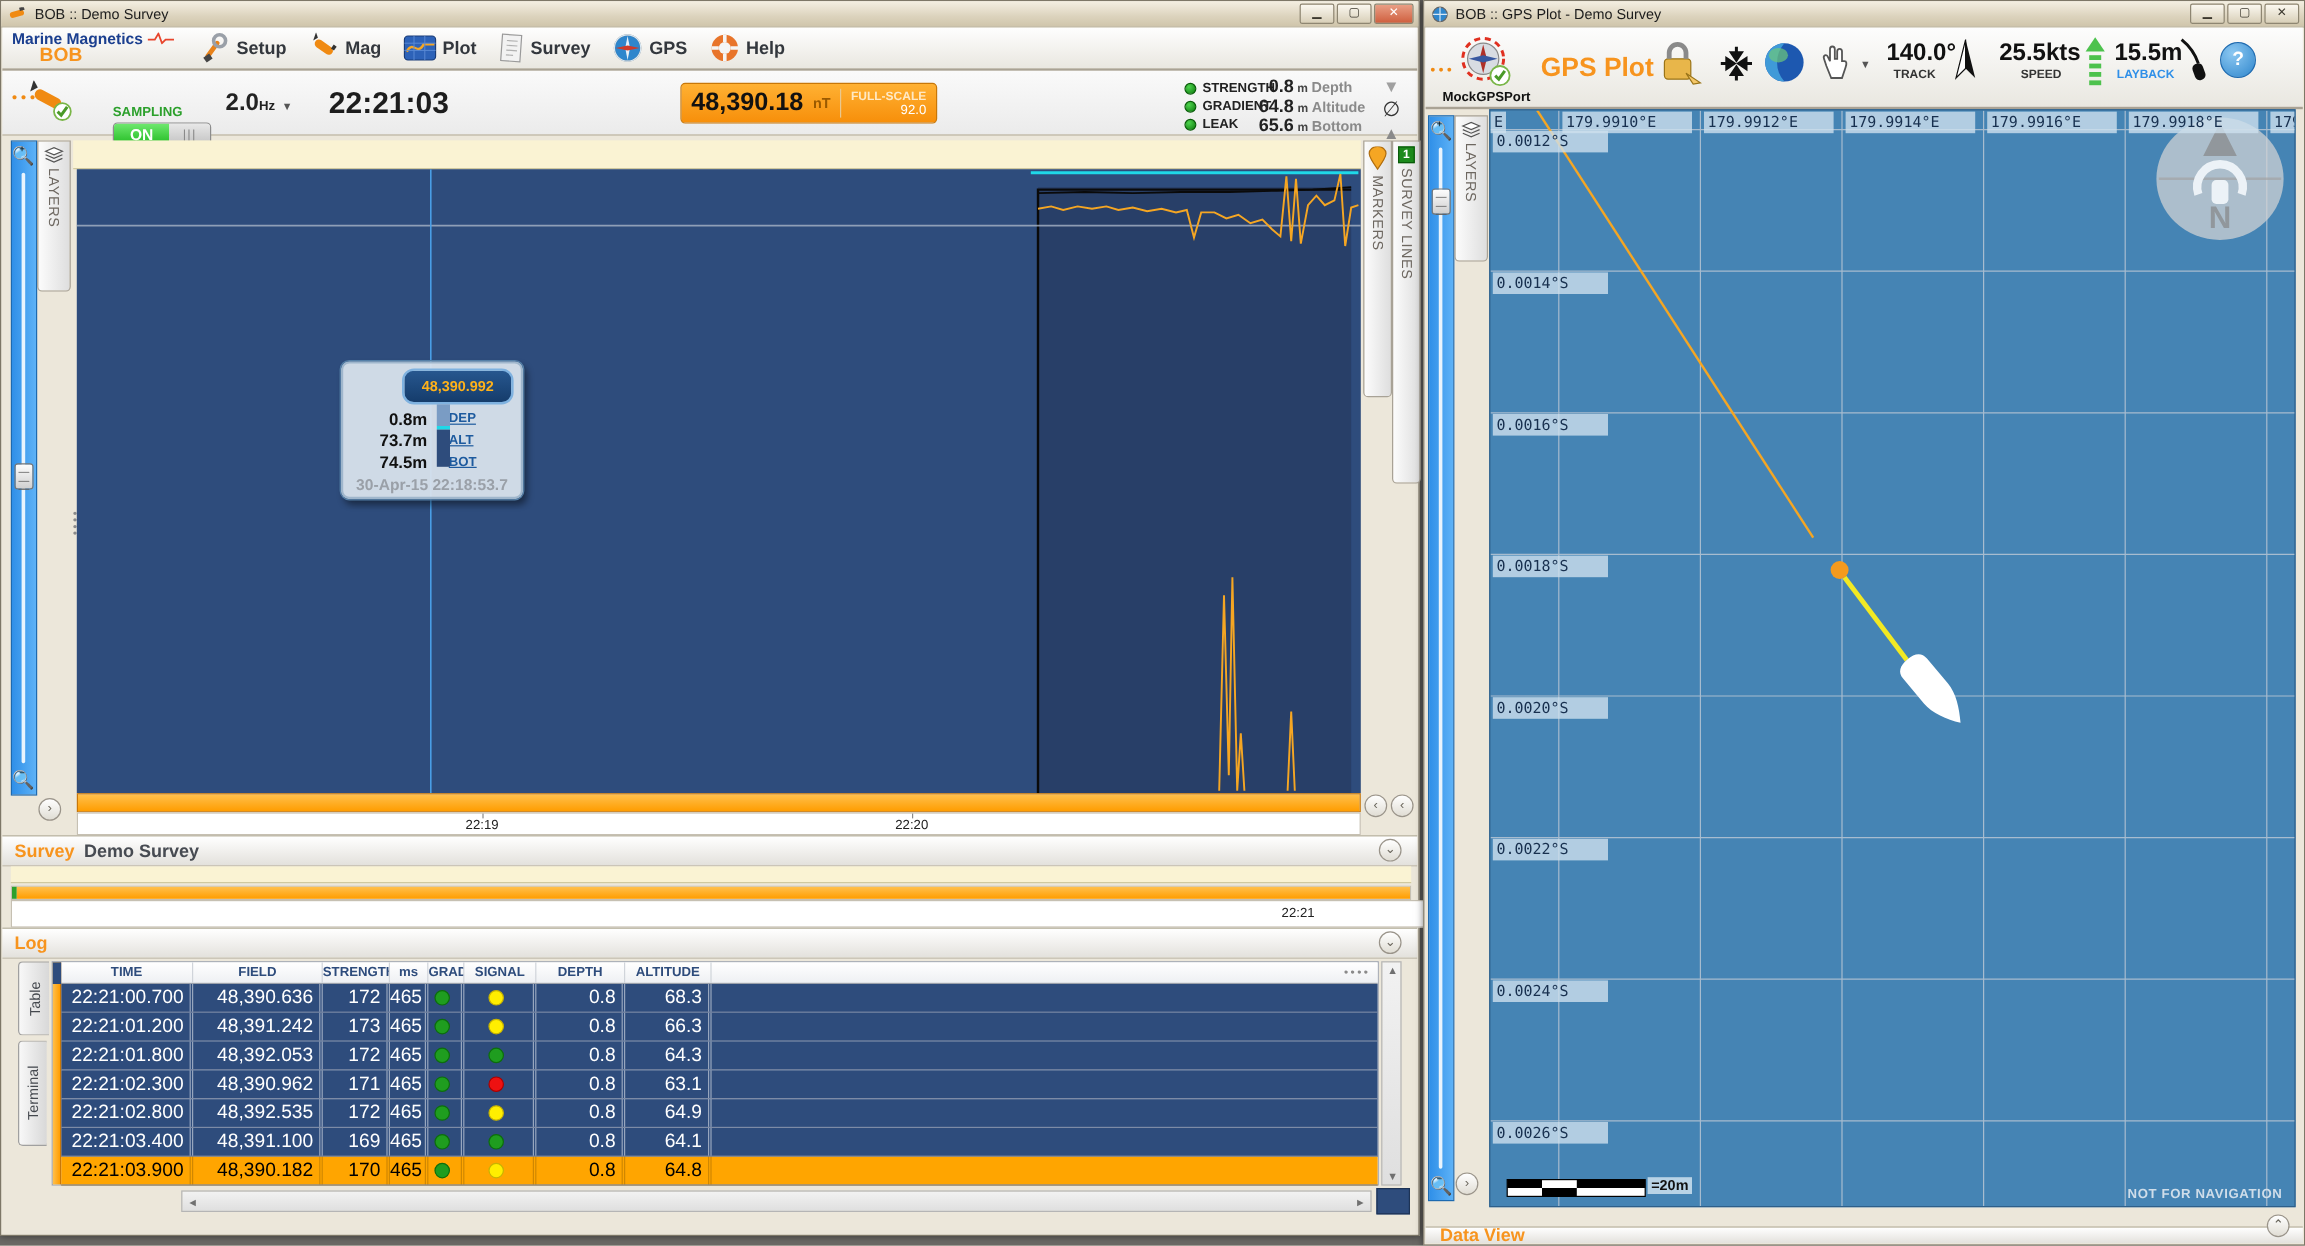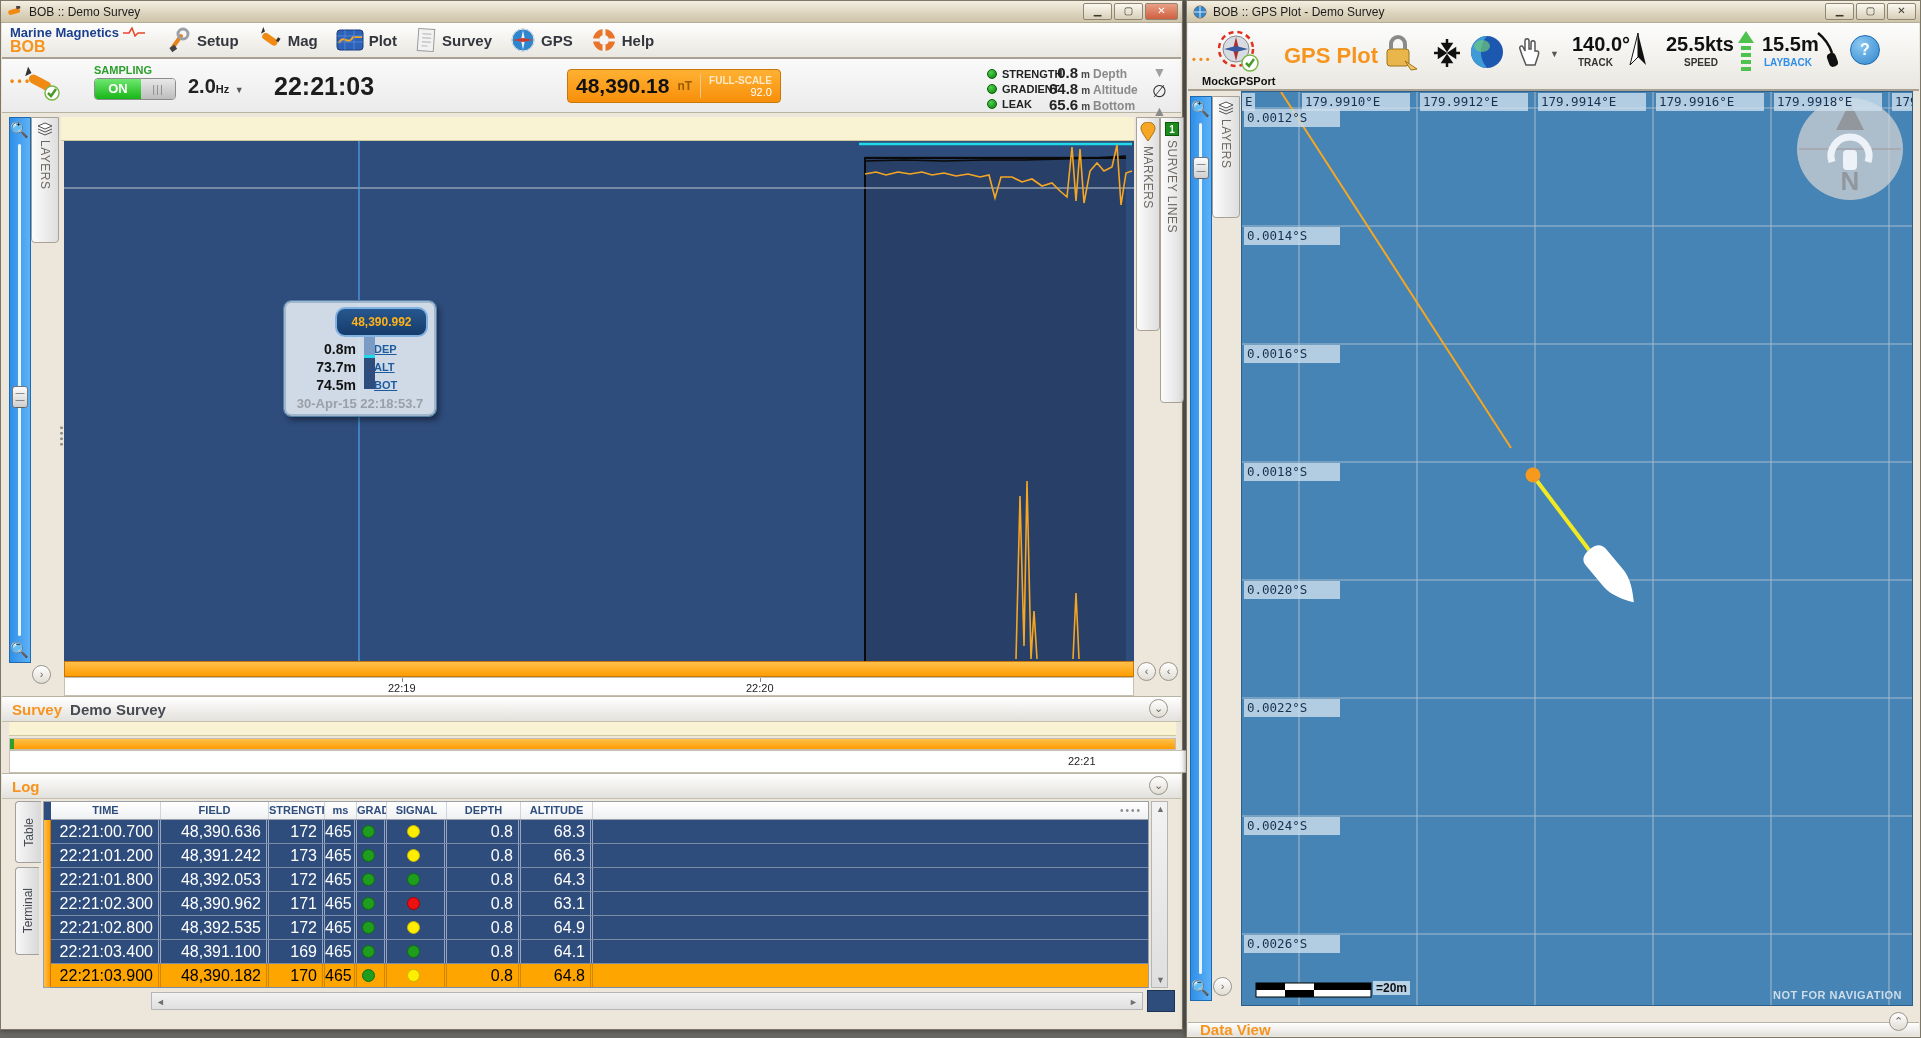--- a/index.html
+++ b/index.html
@@ -28,29 +28,29 @@
   .circbtn { width:19px; height:19px; border-radius:50%; border:1px solid #9a948a;
       background:linear-gradient(#ffffff,#e0ddd4); color:#6a665c; font-size:11px;
       line-height:17px; text-align:center; position:absolute; }
 
   
   .toolbar { position:absolute; left:1px; right:1px; top:22px; height:36px;
       background:linear-gradient(#fefefe,#e9e7e0); border-bottom:2px solid #a9a294;
       display:flex; align-items:center; }
   .logo { width:158px; padding-left:8px; }
   .logo .l1 { color:#1b3f8f; font-weight:bold; font-size:13px; white-space:nowrap; }
-  .logo .l2 { color:#f7941e; font-weight:bold; font-size:16px; margin-top:-2px; }
+  .logo .l2 { color:#f7941e; font-weight:bold; font-size:16px; margin-top:-2px;margin-left:23px; }
   .menu-btn { display:flex; align-items:center; gap:5px; padding:3px 12px 3px 6px;
       font-weight:bold; font-size:15px; color:#33373d; border-radius:3px; }
   .menu-btn svg { display:block; }
 
   
   .statusbar { position:absolute; left:1px; right:1px; top:58px; height:54px;
       background:linear-gradient(#fafafa,#ebebeb); border-bottom:1px solid #b9b3a2; }
-  .sampling-lbl { color:#2ca02c; font-weight:bold; font-size:11px; }
+  .sampling-lbl { color:#2ca02c; font-weight:bold; font-size:11px;margin-top:24px; }
   .toggle { width:82px; height:22px; border:1px solid #8c8c8c; border-radius:4px;
       overflow:hidden; display:flex; margin-top:2px; }
   .toggle .on { width:46px; background:linear-gradient(#6fe86f,#17b517);
       color:#fff; font-weight:bold; font-size:13px; text-align:center; line-height:20px; }
   .toggle .grip { flex:1; background:linear-gradient(#e8e8e8,#bdbdbd); color:#8a8a8a;
       text-align:center; font-size:11px; line-height:20px; letter-spacing:1px; }
   .rate { font-weight:bold; font-size:20px; color:#222; }
   .rate .hz { font-size:11px; }
   .caret { font-size:9px; color:#555; }
   .bigtime { font-weight:bold; font-size:25px; color:#1d1d1d; }

